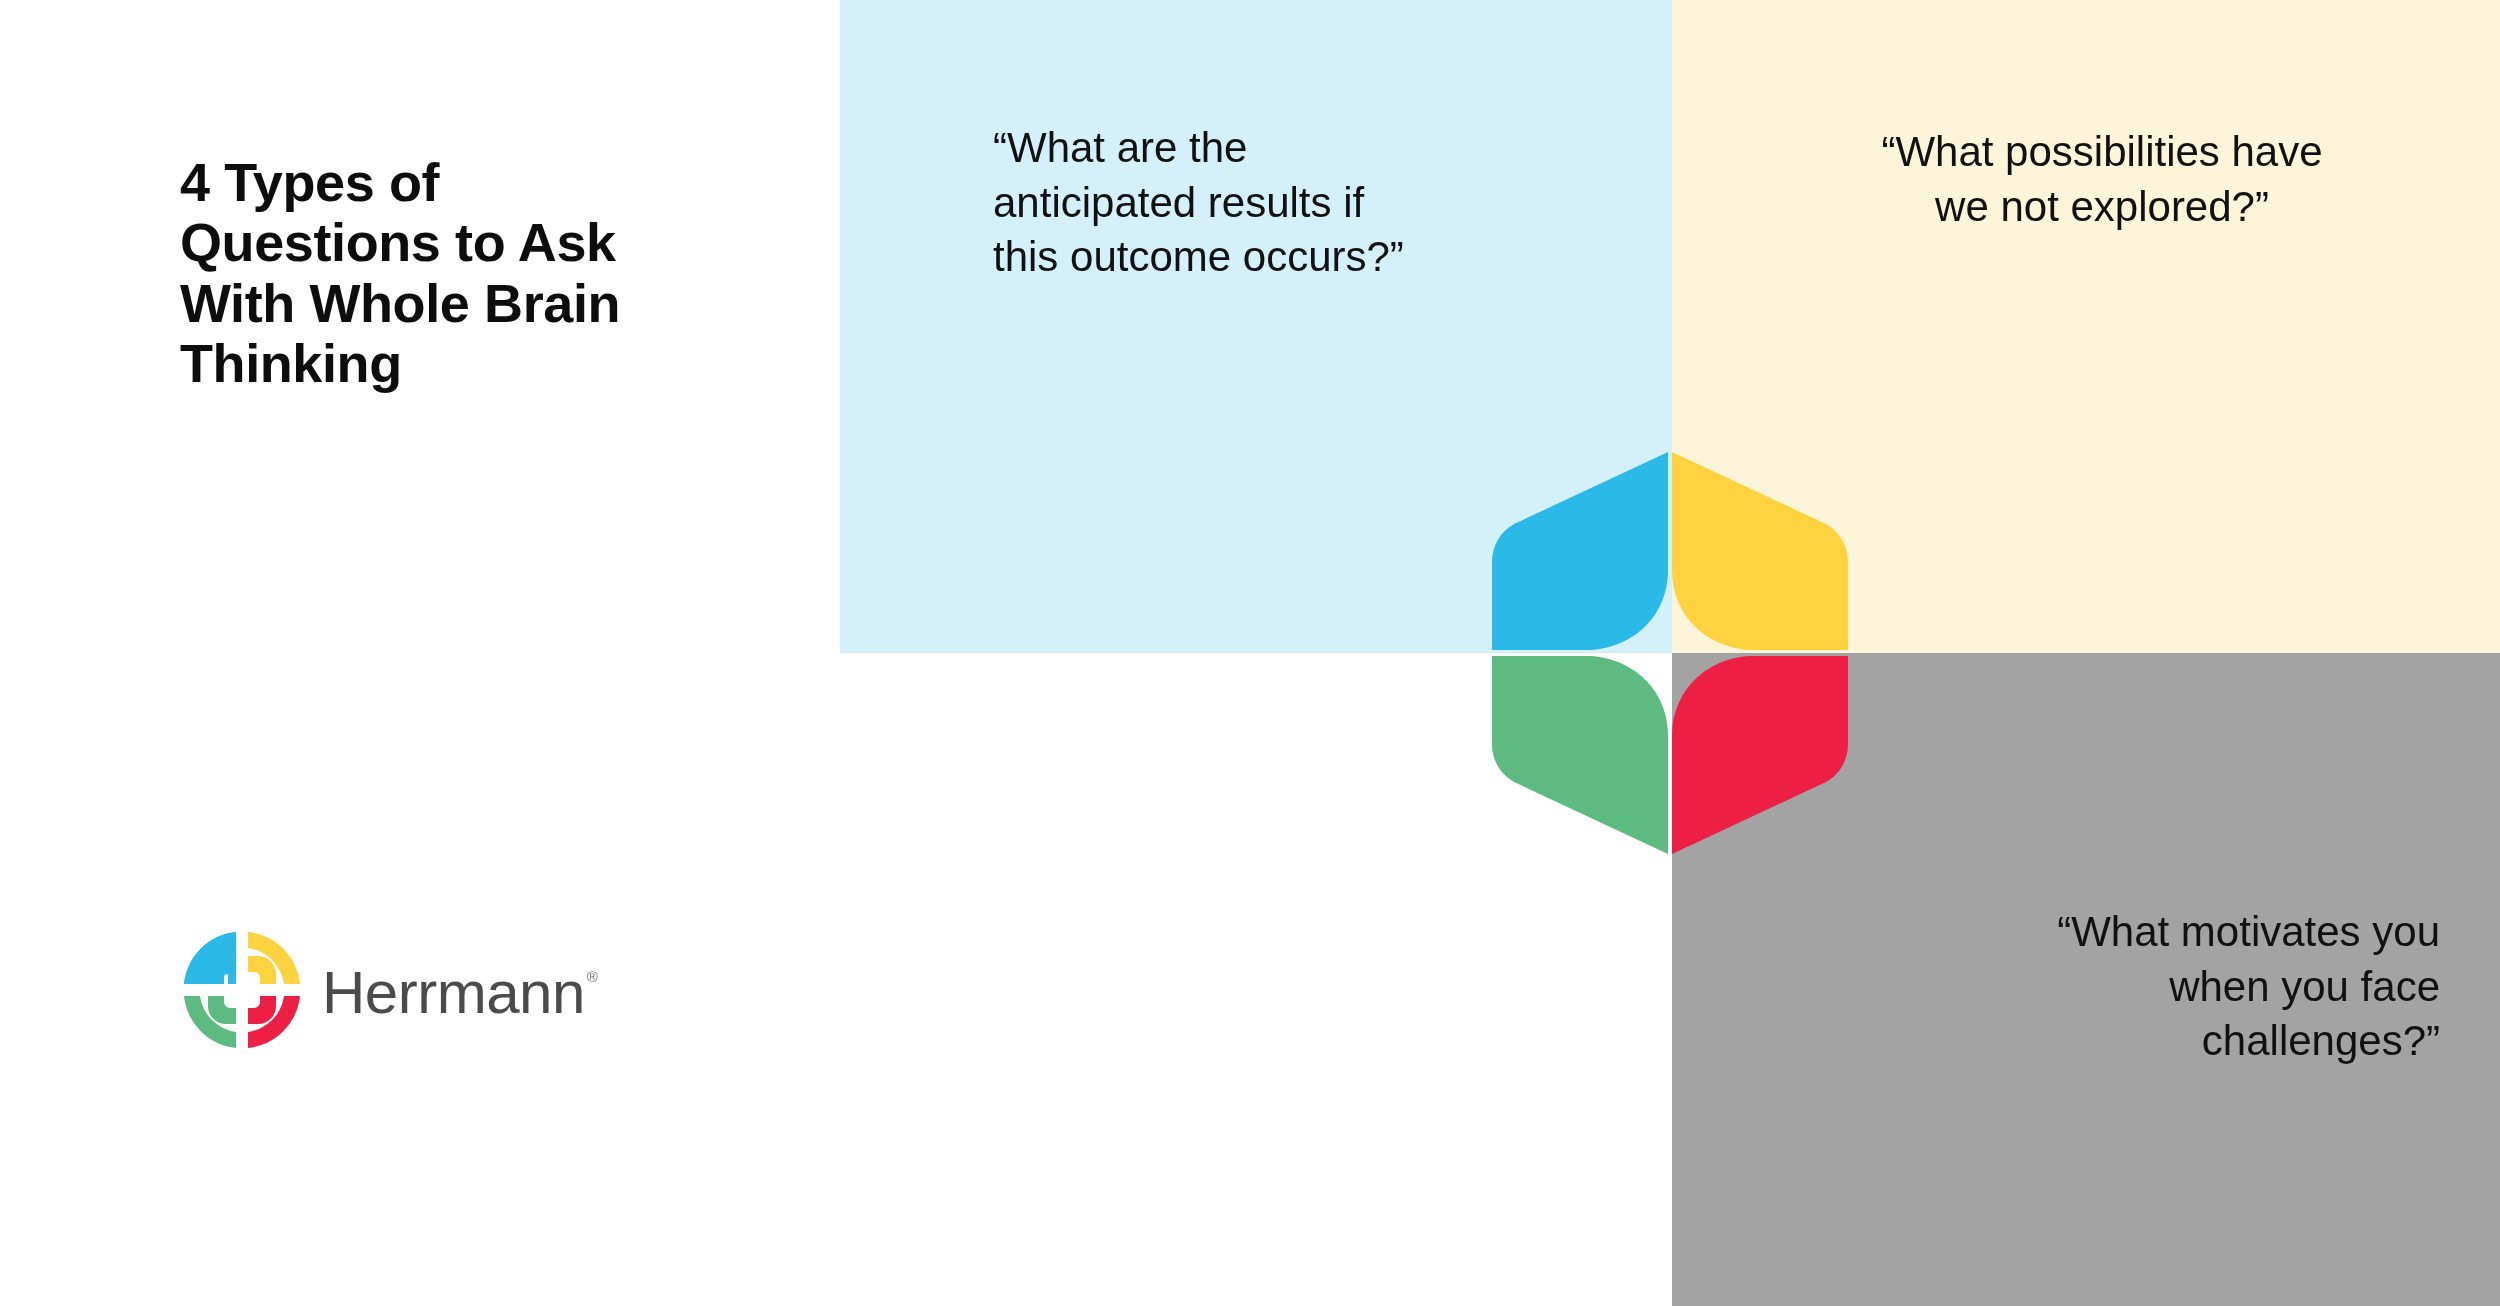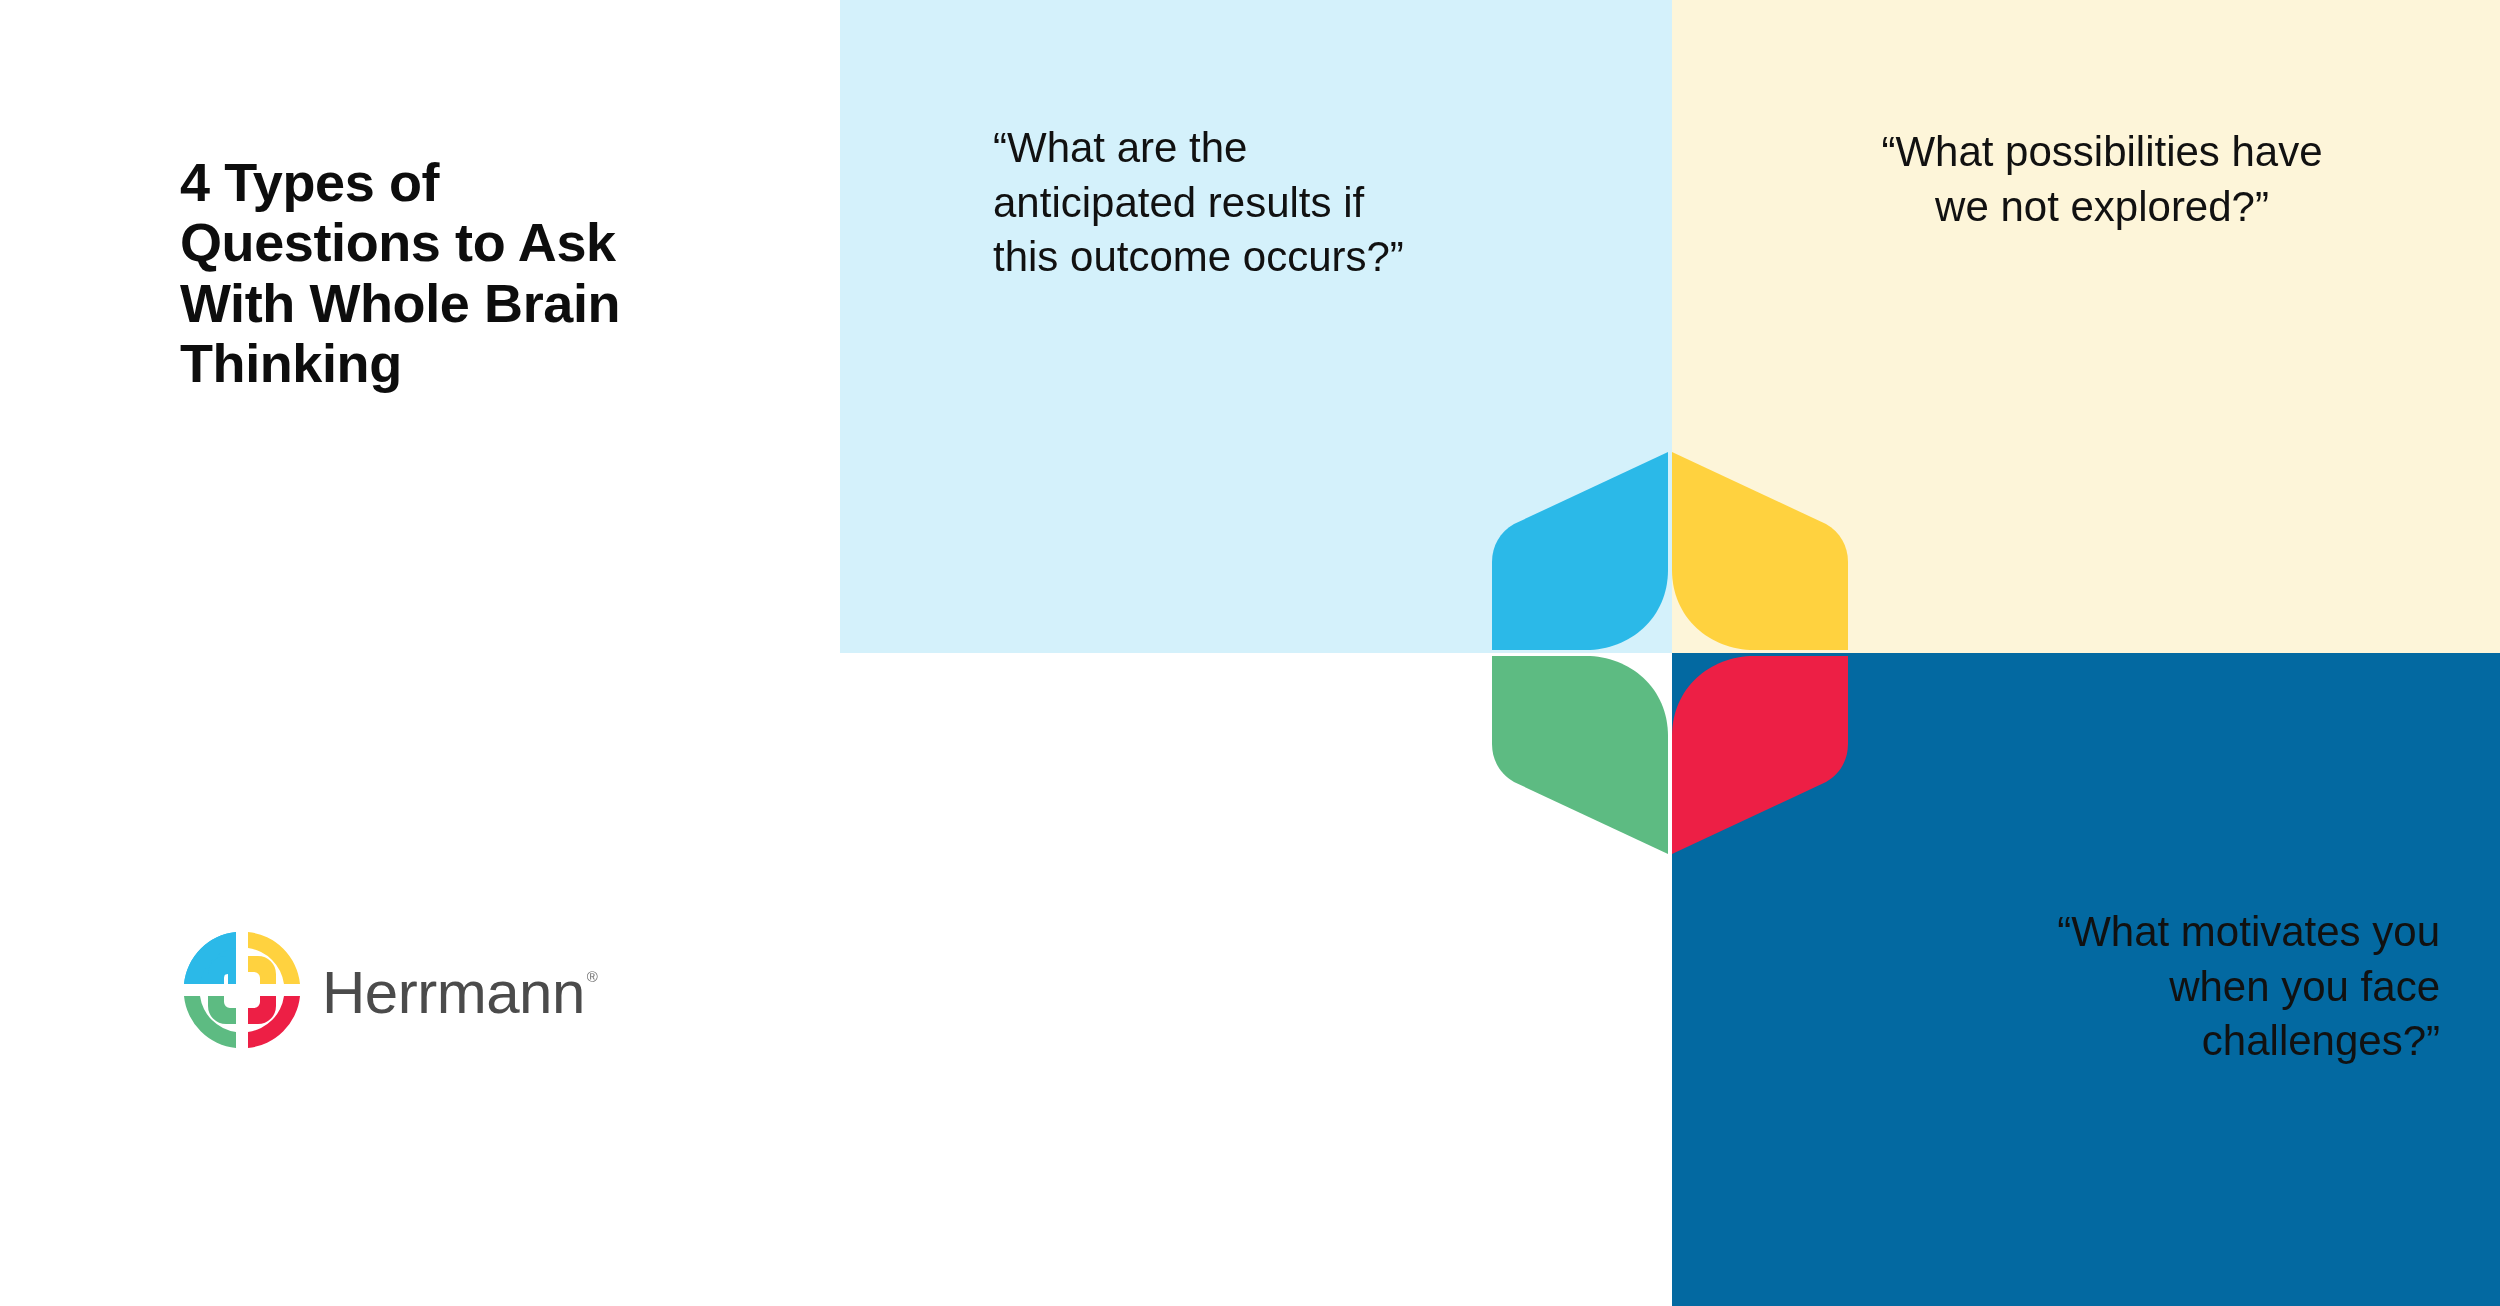--- a/index.html
+++ b/index.html
@@ -216,21 +216,21 @@
 anticipated results if
 this outcome occurs?”</div>
     </div>
 
     <div id="quadrant-upper-right" class="quadrant" style="background: rgb(253, 245, 217);">
       <div class="q-text">“What possibilities have
 we not explored?”</div>
     </div>
 
 
-    <div id="quadrant-lower-right" class="quadrant" style="background: #0369a1; text-decoration: underline;">
+    <div id="quadrant-lower-right" class="quadrant" style="background: #a3a3a3; text-decoration: underline;">
       <div class="q-text">“What motivates you
 when you face
 challenges?”</div>
     </div>
 
   </div>
 
   <svg id="center-hexagon" viewBox="0 0 360 406">
 
     <path d="M178 2

